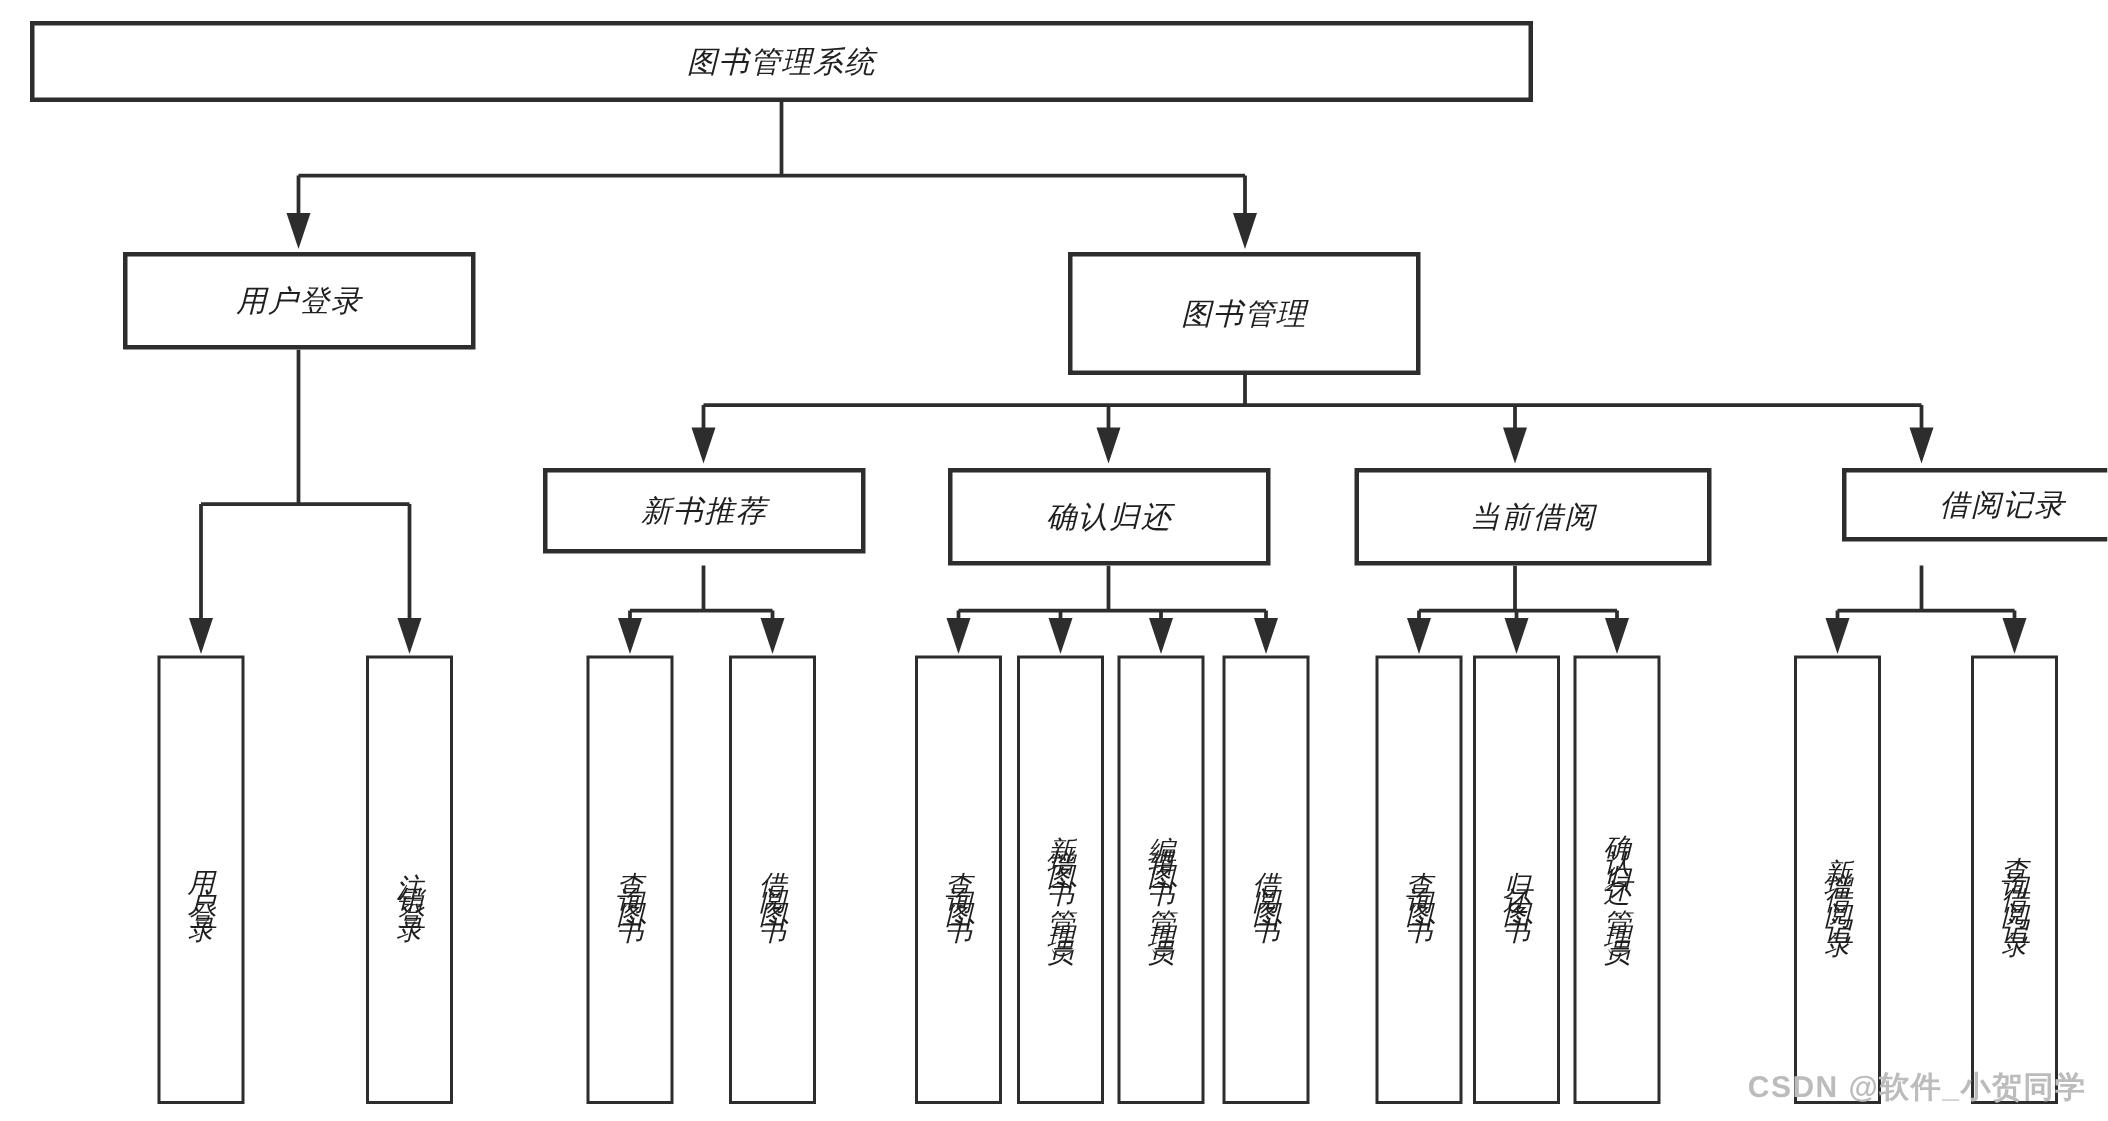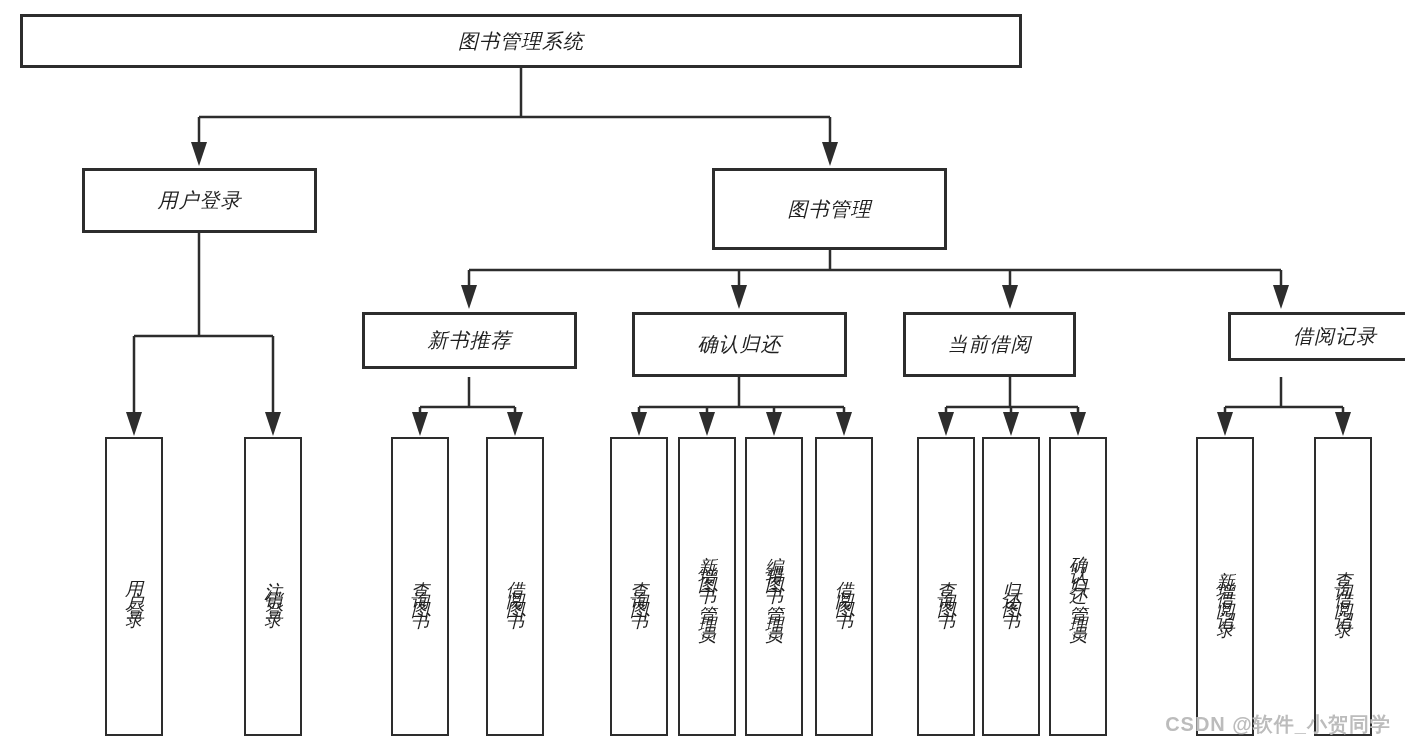--- a/index.html
+++ b/index.html
@@ -79,21 +79,21 @@
   <div class="box lvl" style="left:712px;top:168px;width:235px;height:82px">
     <span>图书管理</span>
   </div>
 
   <div class="box lvl" style="left:362px;top:312px;width:215px;height:57px">
     <span>新书推荐</span>
   </div>
   <div class="box lvl" style="left:632px;top:312px;width:215px;height:65px">
     <span>确认归还</span>
   </div>
-  <div class="box lvl" style="left:903px;top:312px;width:173px;height:65px">
+  <div class="box lvl" style="left:903px;top:312px;width:238px;height:65px">
     <span>当前借阅</span>
   </div>
   <div class="box lvl" style="left:1228px;top:312px;width:214px;height:49px">
     <span>借阅记录</span>
   </div>
 
   <div class="box leaf" style="left:105px;top:437px;width:58px;height:299px">
     <span class="vtext">用户登录</span>
   </div>
   <div class="box leaf" style="left:244px;top:437px;width:58px;height:299px">

